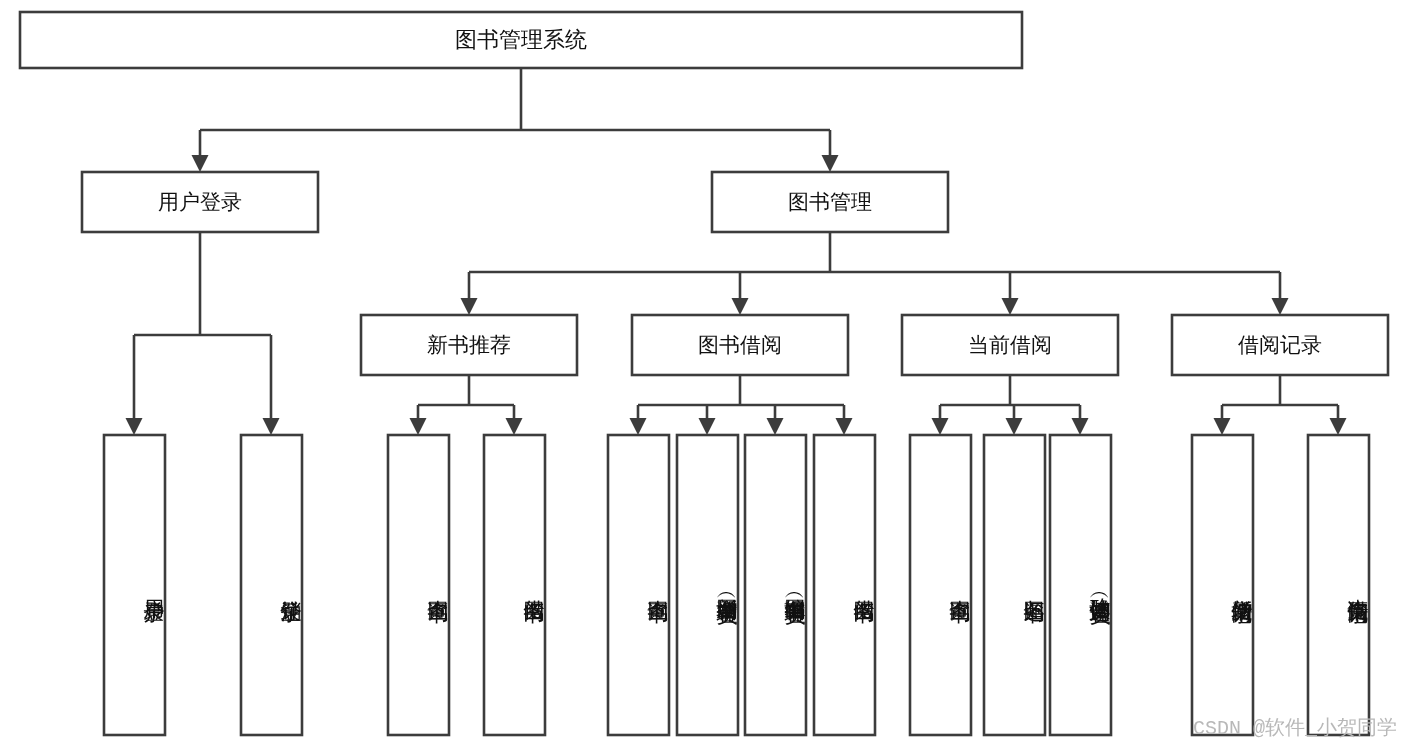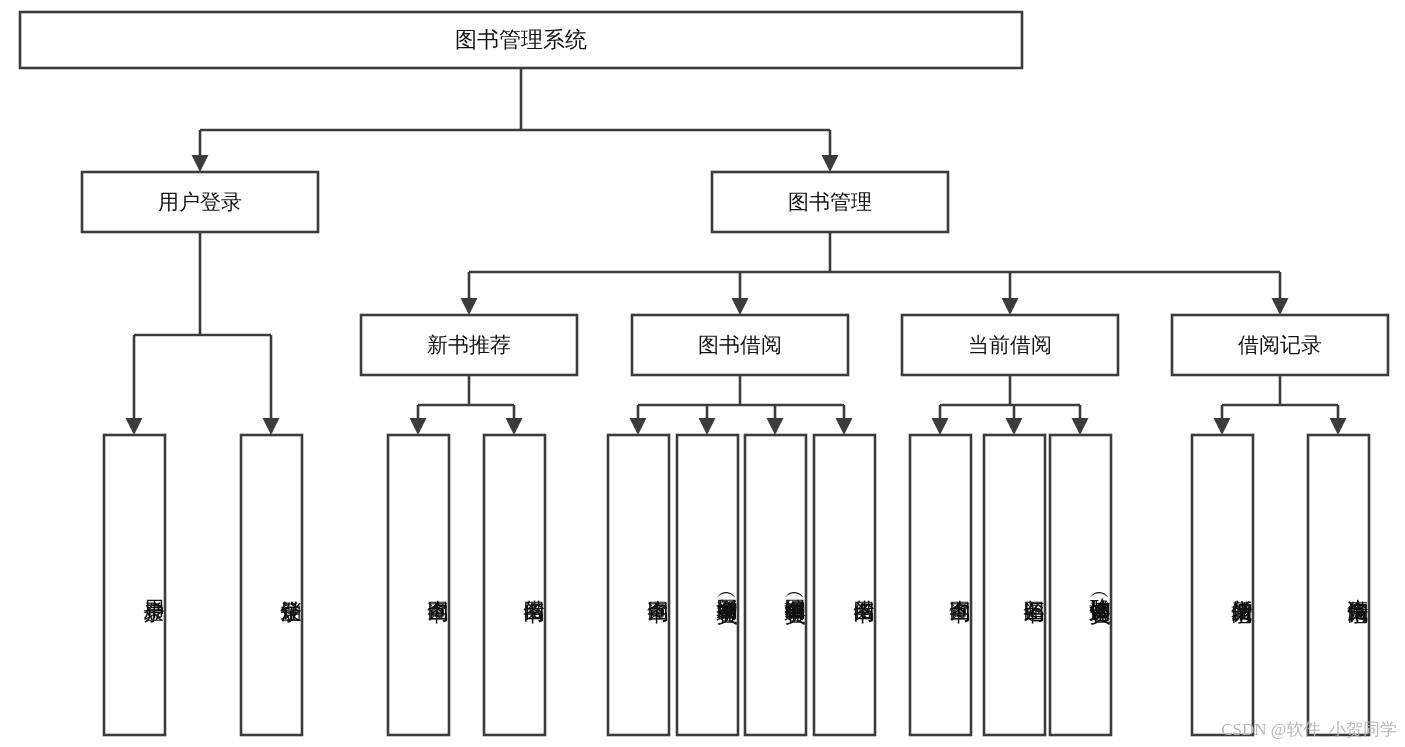--- a/index.html
+++ b/index.html
@@ -65,22 +65,22 @@
     display: flex;
     align-items: flex-start;
     justify-content: center;
     white-space: nowrap;
     pointer-events: none;
   }
   .watermark {
     position: absolute;
     right: 8px;
     bottom: 6px;
-    font-family: Liberation Serif, serif;
-    font-size: 17px;
+    font-family: Liberation Mono, monospace;
+    font-size: 20px;
     color: #b8b8b8;
     white-space: nowrap;
   }
 </style>
 </head>
 <body>
 
 <div id="stage">
   <svg id="diagram-svg" viewBox="0 0 1405 747">
     <g id="connector-layer">

